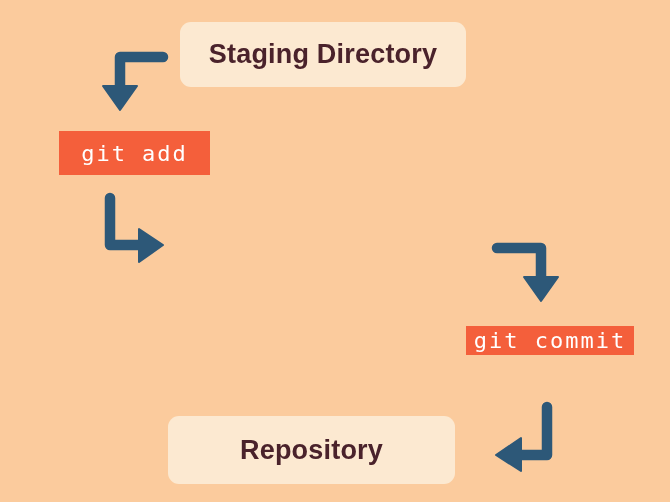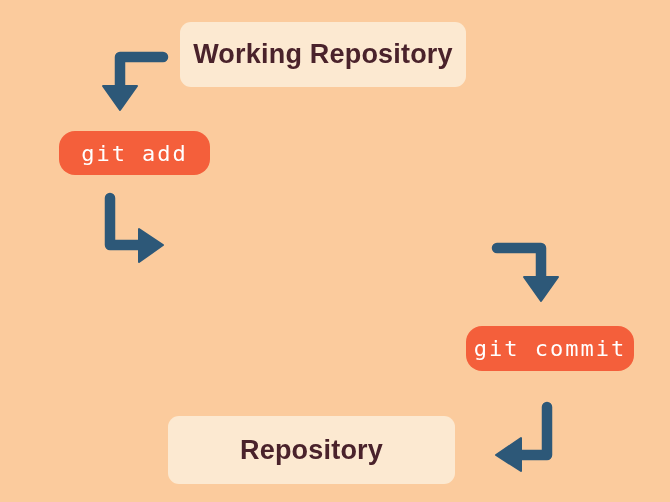--- a/index.html
+++ b/index.html
@@ -33,30 +33,30 @@
     background: var(--stage-box, #FCE9D1);
     color: var(--stage-text, #4A222B);
     border-radius: 11px;
     font-size: 27px;
     font-weight: bold;
     letter-spacing: 0.2px;
   }
   .command-node {
     background: var(--command-box, #F45F3B);
     color: var(--command-text, #FFFFFF);
-    border-radius: 16px;
+    border-radius: 0;
     font-family: "DejaVu Sans Mono", "Liberation Mono", monospace;
     font-size: 22px;
     font-weight: normal;
     letter-spacing: 2px;
   }
   #node-working-directory { left: 180px; top: 22px;  width: 286px; height: 65px; }
   #node-git-add           { left: 59px;  top: 131px; width: 151px; height: 44px; }
   #node-staging-area      { left: 180px; top: 209px; width: 287px; height: 67px; }
-  #node-git-commit        { left: 466px; top: 326px; width: 168px; height: 45px; }
+  #node-git-commit        { left: 466px; top: 326px; width: 168px; height: 29px; }
   #node-repository        { left: 168px; top: 416px; width: 287px; height: 68px; }
   .arrow-layer {
     position: absolute;
     left: 0; top: 0;
     width: 670px; height: 502px;
     pointer-events: none;
   }
   .arrow .shaft {
     fill: none;
     stroke: var(--arrow, #2D5878);
@@ -89,21 +89,21 @@
       <path class="shaft" d="M497,248 L541,248 L541,278"></path>
       <polygon class="head" points="524,277 558,277 541,301"></polygon>
     </g>
     <g class="arrow">
       <path class="shaft" d="M547,407 L547,455 L521,455"></path>
       <polygon class="head" points="521,438 521,471 496,455"></polygon>
     </g>
   </svg>
 
   <div class="node stage-node" id="node-working-directory">
-    <span>Working Repository</span>
+    <span>Staging Directory</span>
   </div>
 
   <div class="node command-node" id="node-git-add">
     <span>git add</span>
   </div>
 
 
   <div class="node command-node" id="node-git-commit">
     <span>git commit</span>
   </div>

